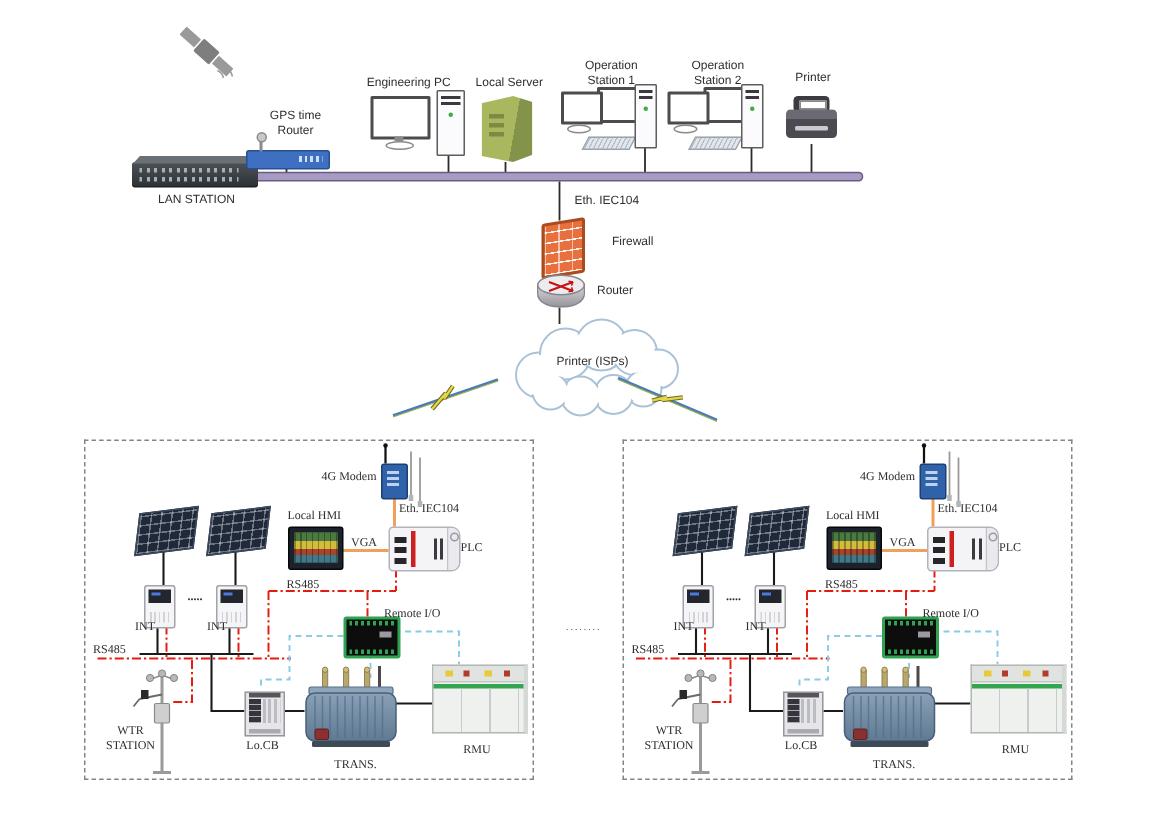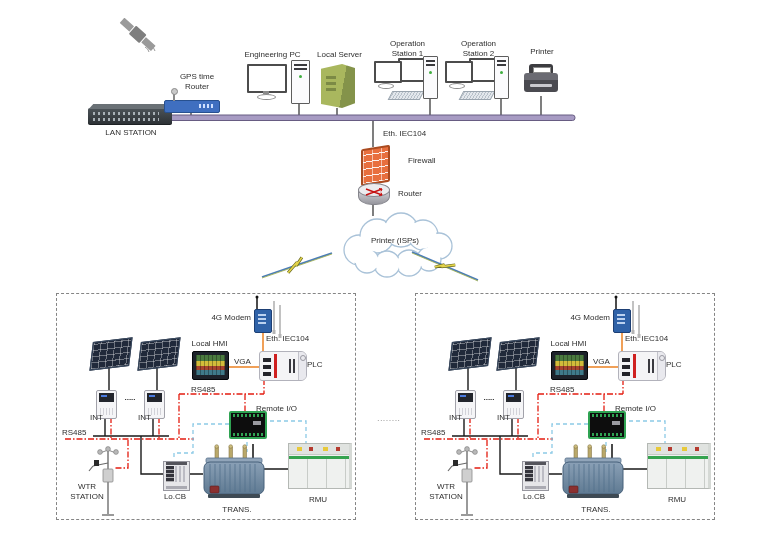--- a/index.html
+++ b/index.html
@@ -58,21 +58,21 @@
                      repeating-linear-gradient(90deg,rgba(255,255,255,.55) 0 1px,transparent 1px 9px);}
 
   .router{position:absolute;left:358px;top:183px;width:30px;height:23px;}
   .router .r-body{position:absolute;left:0;top:6px;width:30px;height:14px;
     background:linear-gradient(180deg,#d6d6da,#97979e);border:1px solid #85858c;
     border-radius:0 0 14px 14px/0 0 9px 9px;}
   .router .r-top{position:absolute;left:0;top:0;width:30px;height:12px;background:#ececef;
     border:1px solid #85858c;border-radius:50%;}
 
   
-  .site{position:absolute;top:293px;width:298px;height:225px;border:1.5px dashed #858585;}
+  .site{position:absolute;top:293px;width:298px;height:225px;border:1.5px dashed #858585;font-family:Liberation Serif, serif;}
 
   .modem{position:absolute;left:197px;top:15px;width:16px;height:22px;background:#2f62a8;
     border:1px solid #1d3f74;border-radius:2px;}
   .modem i{position:absolute;left:3px;top:4px;width:8px;height:2px;display:block;background:#bcd2f0;
     box-shadow:0 4px 0 #bcd2f0,0 8px 0 #bcd2f0;}
 
   .hmi{position:absolute;left:135px;top:57px;width:35px;height:27px;background:#1d222a;
     border:1px solid #05070a;border-radius:2px;}
   .hmi .hmi-screen{position:absolute;left:3px;top:3px;right:3px;bottom:4px;
     background:linear-gradient(180deg,#4a7a3f 0 30%,#d2bc3a 30% 55%,#a8432e 55% 75%,#3f7a8a 75% 100%);

